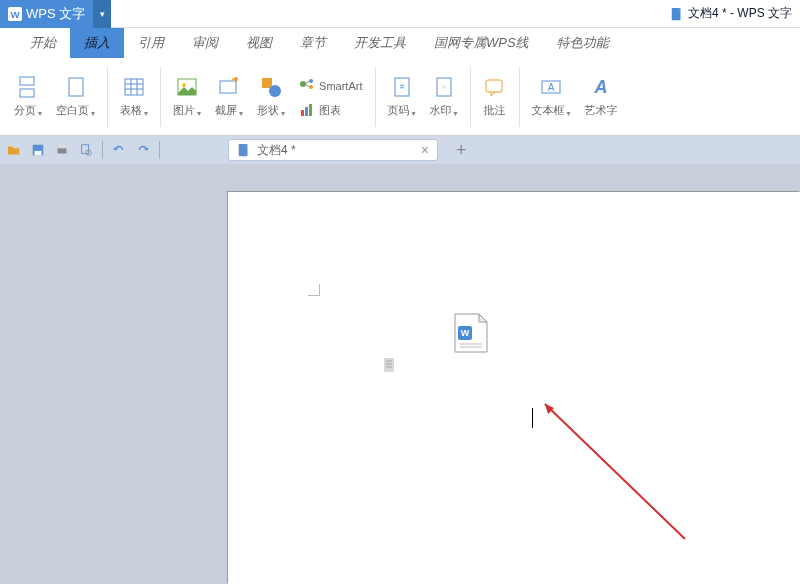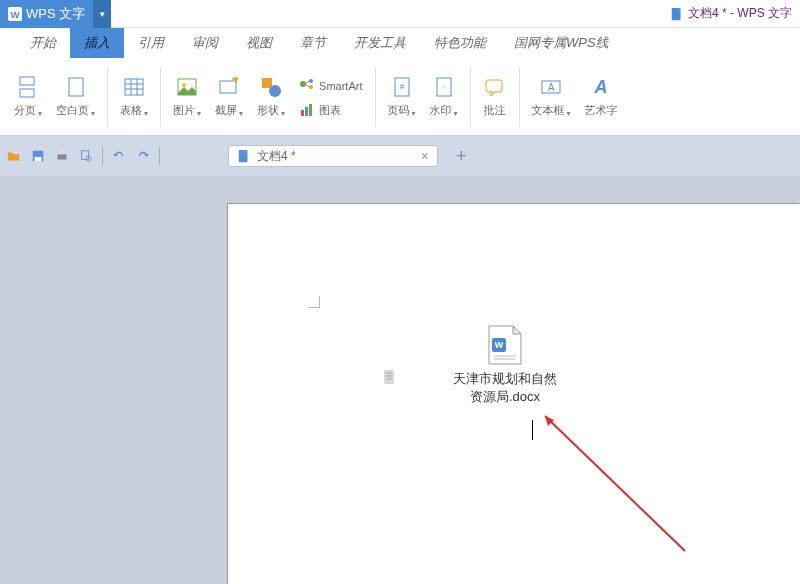--- a/index.html
+++ b/index.html
@@ -3,38 +3,38 @@
 <meta charset="utf-8">
 <style>
 * { margin: 0; padding: 0; box-sizing: border-box; font-family: "Microsoft YaHei", sans-serif; }
 body { width: 800px; height: 584px; overflow: hidden; background: #fff; }
 
 .title-bar { height: 28px; background: #fff; display: flex; align-items: center; justify-content: space-between; border-bottom: 1px solid #e0e0e0; }
 .title-left { display: flex; align-items: center; height: 100%; }
 .app-label { background: #4a8bd8; color: #fff; font-size: 13px; padding: 0 8px; height: 28px; display: flex; align-items: center; gap: 4px; }
 .app-icon { width: 14px; height: 14px; }
 .app-dd { background: #3572b0; color: #fff; width: 18px; height: 28px; display: flex; align-items: center; justify-content: center; font-size: 9px; }
-.title-right { display: flex; align-items: center; gap: 4px; margin-right: 8px; font-size: 12px; color: #701a75; }
+.title-right { display: flex; align-items: center; gap: 4px; margin-right: 8px; font-size: 12px; color: #0f172a; }
 .title-doc-icon { width: 14px; height: 14px; }
 
 .menu-bar { height: 30px; background: #fff; display: flex; align-items: stretch; padding-left: 16px; gap: 0; font-style: italic; }
 .menu-item { font-size: 13px; color: #666; padding: 0 14px; display: flex; align-items: center; cursor: pointer; }
 .menu-item.active { background: #4a8bd8; color: #0f172a; }
 
 .ribbon { height: 78px; background: #fff; border-bottom: 1px solid #d0d0d0; display: flex; align-items: center; padding: 4px 8px; gap: 2px; }
 .r-group { display: flex; flex-direction: column; align-items: center; justify-content: center; padding: 0 6px; cursor: pointer; }
 .r-icon { width: 24px; height: 24px; display: flex; align-items: center; justify-content: center; margin-bottom: 4px; }
 .r-label { font-size: 11px; color: #666; display: flex; align-items: flex-end; gap: 2px; }
 .r-sep { width: 1px; height: 60px; background: #e0e0e0; margin: 0 4px; }
 .r-inline { display: flex; flex-direction: column; gap: 10px; justify-content: center; padding: 0 6px; }
 .r-inline-item { display: flex; align-items: flex-end; gap: 4px; font-size: 11px; color: #666; cursor: pointer; }
 .r-inline-icon { width: 16px; height: 16px; }
 .dd-arrow { font-size: 8px; color: #888; }
 
-.qat-bar { height: 40px; background: #d0d9e8; display: flex; align-items: center; padding: 0 6px; gap: 8px; }
+.qat-bar { height: 28px; background: #d0d9e8; display: flex; align-items: center; padding: 0 6px; gap: 8px; }
 .qat-icon { width: 16px; height: 16px; cursor: pointer; display: flex; align-items: center; justify-content: center; }
 .qat-sep { width: 1px; height: 18px; background: #a0b0c8; }
 .doc-tab { background: #fff; border: 1px solid #b8c4d8; border-radius: 3px; height: 22px; display: flex; align-items: center; padding: 0 8px; gap: 6px; font-size: 12px; color: #666; margin-left: 60px; min-width: 210px; }
 .doc-tab-icon { width: 14px; height: 14px; }
 .tab-close { margin-left: auto; color: #999; cursor: pointer; font-size: 14px; }
 .tab-plus { font-size: 18px; color: #888; cursor: pointer; margin-left: 10px; }
 
 .workspace { height: 420px; background: #c8cfda; position: relative; padding-top: 28px; padding-left: 228px; }
 .page { width: 572px; height: 392px; background: #fff; box-shadow: -1px -1px 0 #999, 1px 1px 3px rgba(0,0,0,0.2); position: relative; }
 .page-margin-mark { position: absolute; top: 92px; left: 80px; width: 12px; height: 12px; border-right: 1px solid #bbb; border-bottom: 1px solid #bbb; }
@@ -69,22 +69,22 @@
 </div>
 
 <div class="menu-bar">
   <div class="menu-item">开始</div>
   <div class="menu-item active">插入</div>
   <div class="menu-item">引用</div>
   <div class="menu-item">审阅</div>
   <div class="menu-item">视图</div>
   <div class="menu-item">章节</div>
   <div class="menu-item">开发工具</div>
+  <div class="menu-item">国网专属WPS线</div>
   <div class="menu-item">特色功能</div>
-  <div class="menu-item">国网专属WPS线</div>
 </div>
 
 <div class="ribbon">
   <div class="r-group">
     <div class="r-icon">
         <svg viewBox="0 0 24 24" width="24" height="24">
           <rect x="4" y="2" width="14" height="8" fill="none" stroke="#5a8fd4" stroke-width="1"></rect>
           <rect x="4" y="14" width="14" height="8" fill="none" stroke="#5a8fd4" stroke-width="1"></rect>
         </svg>
       </div>
@@ -301,24 +301,20 @@
       </svg>
     <div class="attachment">
       <svg class="attach-icon" viewBox="0 0 36 42">
         <path d="M2 2 L26 2 L34 10 L34 40 L2 40 Z" fill="#fff" stroke="#999" stroke-width="1"></path>
         <path d="M26 2 L26 10 L34 10 Z" fill="#e8e8e8" stroke="#999" stroke-width="1"></path>
         <rect x="5" y="14" width="14" height="14" fill="#4a8bd8" rx="2"></rect>
         <text x="12" y="24" text-anchor="middle" font-size="9" fill="#fff" font-weight="bold">W</text>
         <line x1="7" y1="32" x2="29" y2="32" stroke="#bbb"></line>
         <line x1="7" y1="35" x2="29" y2="35" stroke="#bbb"></line>
       </svg>
-      <div class="attach-label">
-        <span>天津市规划和自然</span><br>
-        <span>资源局.docx</span>
-      </div>
     </div>
     <div class="cursor-line"></div>
     <svg class="red-arrow" width="160" height="150" viewBox="0 0 160 150">
       <line x1="155" y1="145" x2="15" y2="10" stroke="#d32f2f" stroke-width="2"></line>
       <path d="M15 10 L24 14 L18 20 Z" fill="#d32f2f"></path>
     </svg>
   </div>
 </div>
 
 </body></html>

